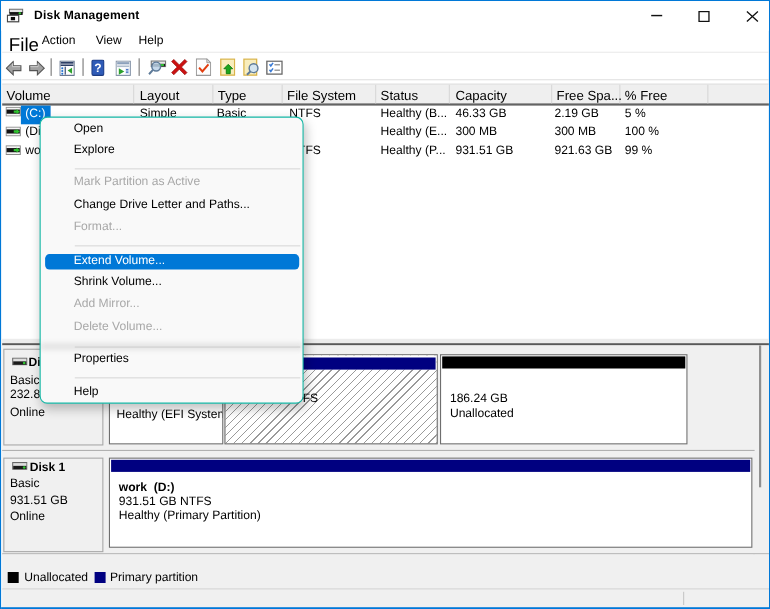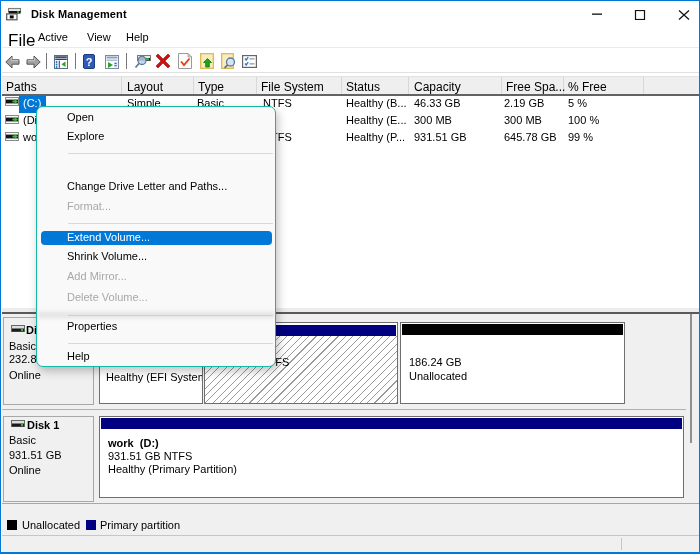--- a/index.html
+++ b/index.html
@@ -29,21 +29,21 @@
       <rect x="5" y="4.5" width="10" height="1.3" fill="#111"></rect>
     </svg>
   <svg class="abs" style="left:629px;top:9px;" width="20" height="10" viewBox="0 0 20 10">
       <rect x="5.5" y="0.5" width="9" height="9" fill="none" stroke="#111" stroke-width="1.2"></rect>
     </svg>
   <svg class="abs" style="left:672.5px;top:9px;" width="20" height="10" viewBox="0 0 20 10">
       <path d="M5 0.5 L15 9.5 M15 0.5 L5 9.5" stroke="#111" stroke-width="1.2"></path>
     </svg>
 
   <div class="abs" style="left:7px;top:30px;font-size:17px;">File</div>
-  <div class="abs" style="left:37px;top:30px;font-size:11px;">Active</div>
+  <div class="abs" style="left:37px;top:30px;font-size:11px;">Action</div>
   <div class="abs" style="left:86px;top:30px;font-size:11px;">View</div>
   <div class="abs" style="left:125px;top:30px;font-size:11px;">Help</div>
 
   <div class="abs" style="left:1px;top:46px;width:697px;height:1px;background:#eaeaea;"></div>
   <div class="abs" style="left:1px;top:71px;width:697px;height:1px;background:#e0e0e0;"></div>
 
   <svg class="abs" style="left:3.5px;top:54px;" width="15" height="14" viewBox="0 0 15 14">
     <path d="M14 4.8 L7 4.8 L7 1 L0.8 7 L7 13 L7 9.2 L14 9.2 Z" fill="#a2a2a2" stroke="#555" stroke-width="1"></path>
     <path d="M13.4 5.6 L6.4 5.6 L6.4 2.6" fill="none" stroke="#cfcfcf" stroke-width="0.9"></path>
   </svg>
@@ -124,21 +124,21 @@
   <div class="abs" style="left:1px;top:93px;width:697px;height:2px;background:#636363;"></div>
 
   <div class="abs" style="left:120px;top:76px;width:1px;height:17px;background:#d8d8d8;"></div>
   <div class="abs" style="left:192px;top:76px;width:1px;height:17px;background:#d8d8d8;"></div>
   <div class="abs" style="left:255px;top:76px;width:1px;height:17px;background:#d8d8d8;"></div>
   <div class="abs" style="left:340px;top:76px;width:1px;height:17px;background:#d8d8d8;"></div>
   <div class="abs" style="left:407px;top:76px;width:1px;height:17px;background:#d8d8d8;"></div>
   <div class="abs" style="left:500px;top:76px;width:1px;height:17px;background:#d8d8d8;"></div>
   <div class="abs" style="left:562px;top:76px;width:1px;height:17px;background:#d8d8d8;"></div>
   <div class="abs" style="left:642px;top:76px;width:1px;height:17px;background:#d8d8d8;"></div>
-  <div class="abs t12" style="left:5px;top:79px;">Paths</div>
+  <div class="abs t12" style="left:5px;top:79px;">Volume</div>
   <div class="abs t12" style="left:126px;top:79px;">Layout</div>
   <div class="abs t12" style="left:197px;top:79px;">Type</div>
   <div class="abs t12" style="left:260px;top:79px;">File System</div>
   <div class="abs t12" style="left:345px;top:79px;">Status</div>
   <div class="abs t12" style="left:413px;top:79px;">Capacity</div>
   <div class="abs t12" style="left:505px;top:79px;">Free Spa...</div>
   <div class="abs t12" style="left:567px;top:79px;">% Free</div>
 
   <svg class="abs" style="left:4px;top:96px;" width="14" height="9" viewBox="0 0 14 9">
     <rect x="0.5" y="0.5" width="13" height="8" fill="#f5f5f5" stroke="#8a8a8a" stroke-width="1"></rect>
@@ -170,21 +170,21 @@
     <rect x="0.5" y="0.5" width="13" height="8" fill="#f5f5f5" stroke="#8a8a8a" stroke-width="1"></rect>
     <rect x="1" y="2.6" width="12" height="3.8" fill="#141414"></rect>
     <path d="M7.5 3.4 L10 3.4 L10 2.2 L13 4.5 L10 6.8 L10 5.6 L7.5 5.6 Z" fill="#2fc32f"></path>
   </svg>
   <div class="abs t11" style="left:22px;top:129.8px;">work (D:)</div>
   <div class="abs t11" style="left:126px;top:129.8px;">Simple</div>
   <div class="abs t11" style="left:196px;top:129.8px;">Basic</div>
   <div class="abs t11" style="left:262px;top:129.8px;">NTFS</div>
   <div class="abs t11" style="left:345px;top:129.8px;">Healthy (P...</div>
   <div class="abs t11" style="left:413px;top:129.8px;">931.51 GB</div>
-  <div class="abs t11" style="left:503px;top:129.8px;">645.78 GB</div>
+  <div class="abs t11" style="left:503px;top:129.8px;">921.63 GB</div>
   <div class="abs t11" style="left:567px;top:129.8px;">99 %</div>
 
   <div class="abs" style="left:1px;top:307px;width:697px;height:4px;background:#ececec;"></div>
   <div class="abs" style="left:1px;top:311px;width:697px;height:2px;background:#595959;"></div>
 
   <div class="abs" style="left:1px;top:313px;width:697px;height:190px;background:#f0f0f0;"></div>
 
   <div class="abs" style="left:2px;top:316px;width:91px;height:88px;background:#f0f0f0;border:1px solid #a8a8a8;box-sizing:border-box;"></div>
   <svg class="abs" style="left:10px;top:324px;" width="14" height="10" viewBox="0 0 14 10">
     <rect x="0.5" y="0.5" width="13" height="6" fill="#ddd" stroke="#666" stroke-width="1"></rect>
@@ -249,20 +249,21 @@
 
   <div class="abs" style="left:1px;top:534px;width:697px;height:1px;background:#c6c6c6;"></div>
   <div class="abs" style="left:1px;top:535px;width:697px;height:16px;background:#f0f0f0;"></div>
   <div class="abs" style="left:620px;top:537px;width:1px;height:12px;background:#c6c6c6;"></div>
   <div class="abs" style="left:0px;top:551px;width:700px;height:3px;background:#0078d7;"></div>
 
   <div class="abs" style="left:35px;top:105px;width:240px;height:261px;background:#f9f9f9;border:1px solid #14b8a6;border-radius:7px;box-sizing:border-box;box-shadow:2px 4px 10px rgba(0,0,0,0.25);">
     <div class="abs t11" style="left:30px;top:-0.5px;height:20px;line-height:20px;">Open</div>
     <div class="abs t11" style="left:30px;top:18.8px;height:20px;line-height:20px;">Explore</div>
     <div class="abs" style="left:31px;top:45.75px;width:205px;height:1px;background:#d9d9d9;"></div>
+    <div class="abs t11" style="left:30px;top:48px;height:20px;line-height:20px;color:#a8a8a8;">Mark Partition as Active</div>
     <div class="abs t11" style="left:30px;top:68.5px;height:20px;line-height:20px;">Change Drive Letter and Paths...</div>
     <div class="abs t11" style="left:30px;top:88.5px;height:20px;line-height:20px;color:#a8a8a8;">Format...</div>
     <div class="abs" style="left:31px;top:116px;width:205px;height:1px;background:#d9d9d9;"></div>
     <div class="abs" style="left:3.5px;top:124px;width:231px;height:13.5px;background:#0078d7;border-radius:4px;"></div>
     <div class="abs t11" style="left:30px;top:120.3px;height:20px;line-height:20px;color:#fff;">Extend Volume...</div>
     <div class="abs t11" style="left:30px;top:138.5px;height:20px;line-height:20px;">Shrink Volume...</div>
     <div class="abs t11" style="left:30px;top:159px;height:20px;line-height:20px;color:#a8a8a8;">Add Mirror...</div>
     <div class="abs t11" style="left:30px;top:180px;height:20px;line-height:20px;color:#a8a8a8;">Delete Volume...</div>
     <div class="abs" style="left:31px;top:208px;width:205px;height:1px;background:#d9d9d9;"></div>
     <div class="abs t11" style="left:30px;top:208.8px;height:20px;line-height:20px;">Properties</div>

